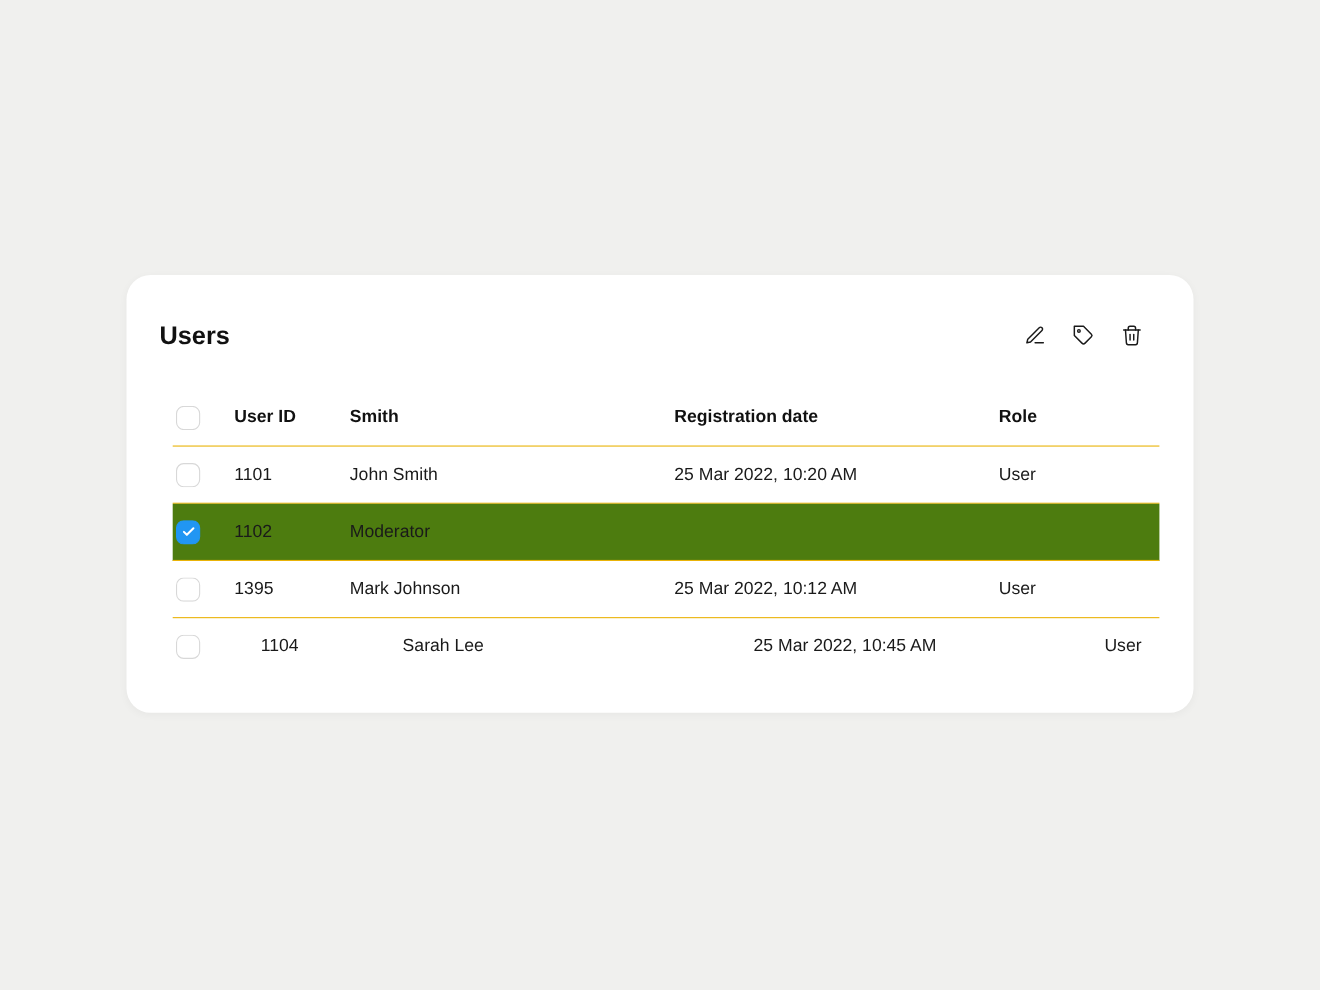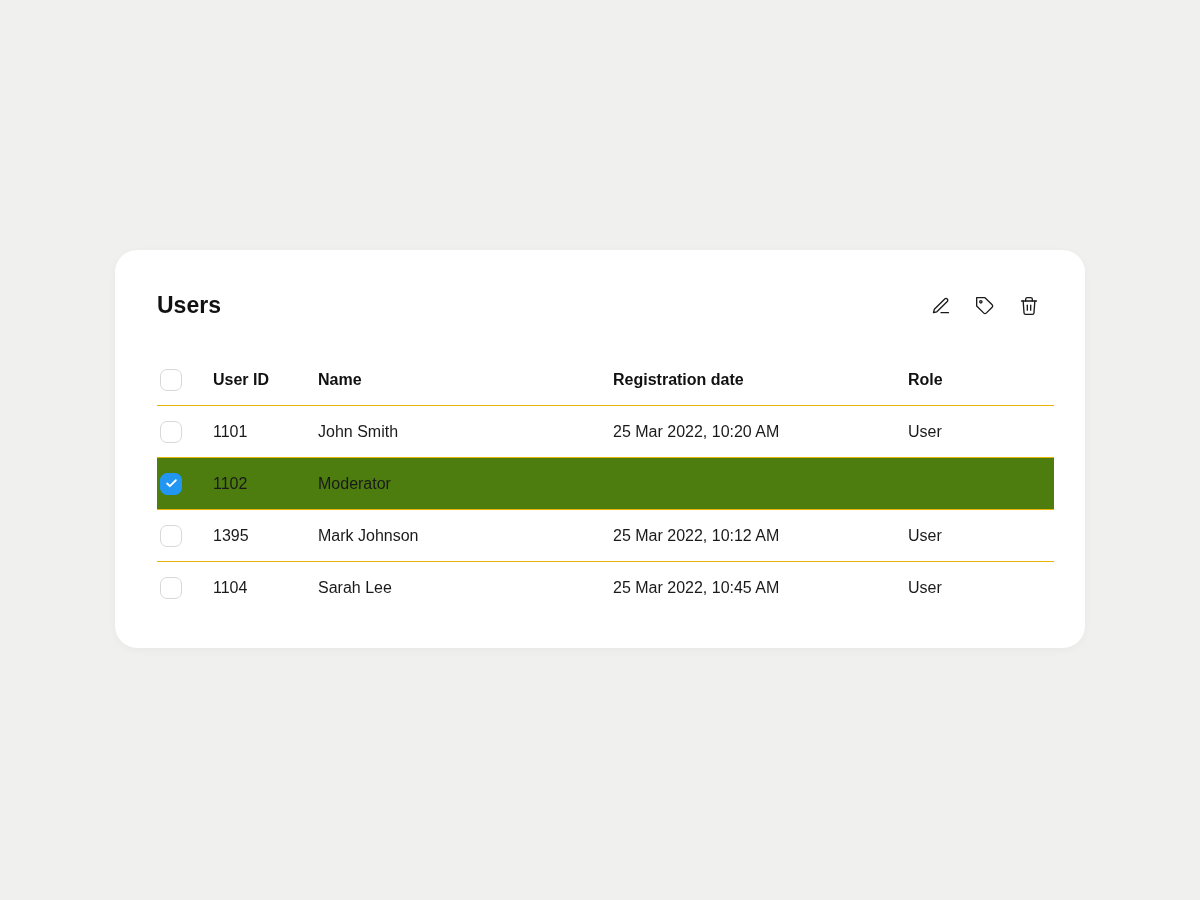--- a/index.html
+++ b/index.html
@@ -16,23 +16,22 @@
     position: absolute;
     left: 115px; top: 250px;
     width: 970px; height: 398px;
     background: #ffffff;
     border-radius: 22px;
     box-shadow: 0 2px 8px rgba(0,0,0,0.04);
   }
   .card-header {
     display: flex;
     justify-content: space-between;
-    align-items: flex-end;
+    align-items: center;
     padding: 42px 44px 0 30px;
-    margin-left: 12px;
   }
   .page-title {
     font-size: 23px;
     font-weight: bold;
     color: #111111;
     line-height: 26px;
   }
   .toolbar { display: flex; gap: 20px; align-items: center; }
   .icon-btn {
     width: 24px; height: 24px;
@@ -47,21 +46,21 @@
   }
   .row {
     display: grid;
     grid-template-columns: 56px 105px 295px 295px 1fr;
     align-items: center;
     height: 52px;
     font-size: 16px;
     border-bottom: 1px solid #eab308;
   }
   .row.header-row { font-weight: bold; color: #111111; }
-  .row.last { border-bottom: none; }
+  .row.last { border-bottom: none; gap: 24px; }
   .row.selected { background: #4d7c0f; }
   .cell { padding-right: 8px; overflow: hidden; white-space: nowrap; }
   .cell.cb-cell { padding-left: 3px; }
 
   .checkbox {
     width: 22px; height: 22px;
     border: 1.5px solid #d8d8d8;
     border-radius: 7px;
     background: #ffffff;
     display: flex; align-items: center; justify-content: center;
@@ -114,21 +113,21 @@
 
   <div class="table">
 
     <div class="row header-row">
       <div class="cell cb-cell">
         <div class="checkbox" role="checkbox" aria-checked="false">
           
         </div>
       </div>
       <div class="cell">User ID</div>
-      <div class="cell">Name</div>
+      <div class="cell">Smith</div>
       <div class="cell">Registration date</div>
       <div class="cell">Role</div>
     </div>
 
     <div class="row">
       <div class="cell cb-cell">
         <div class="checkbox" role="checkbox" aria-checked="false">
           
         </div>
       </div>

